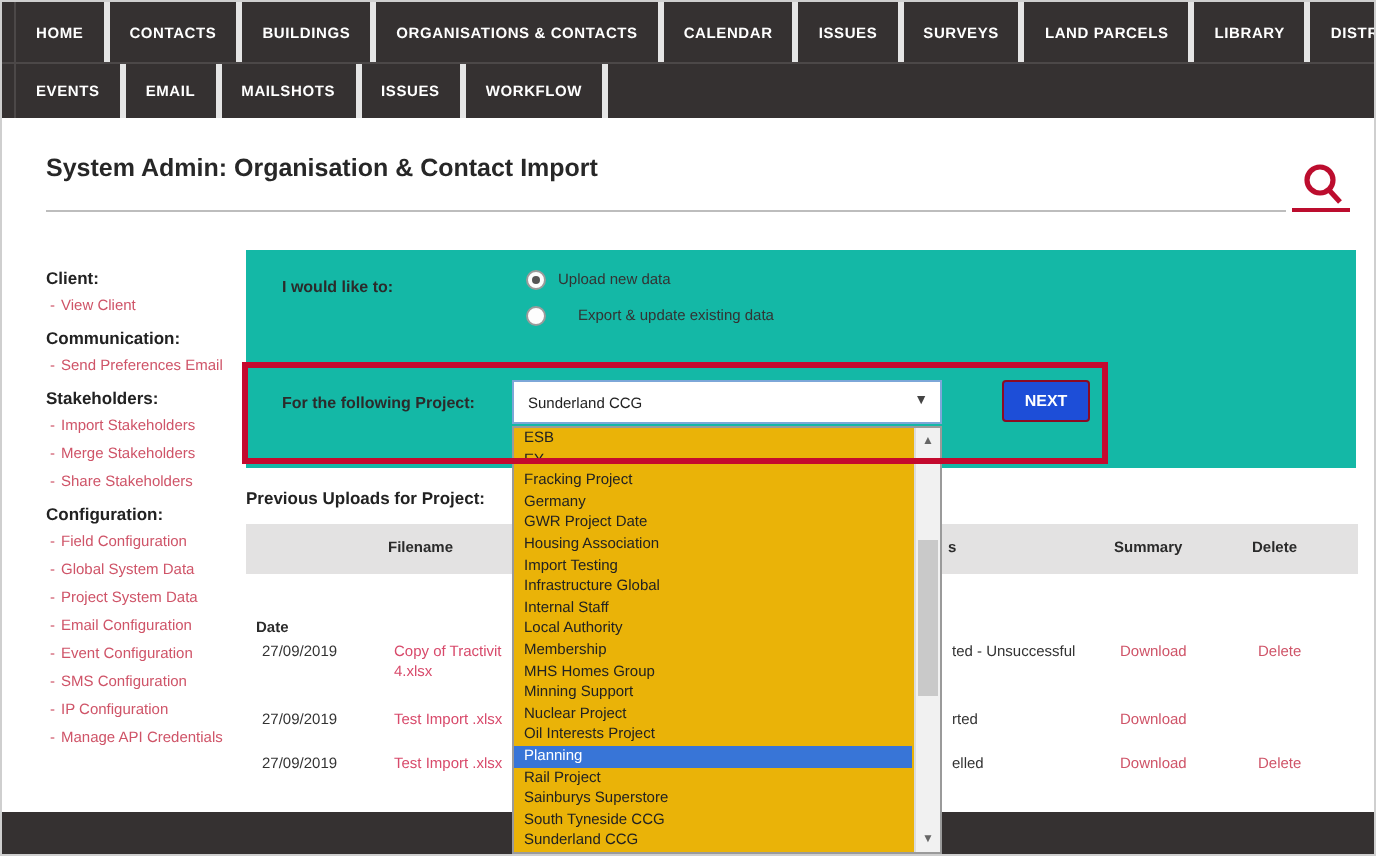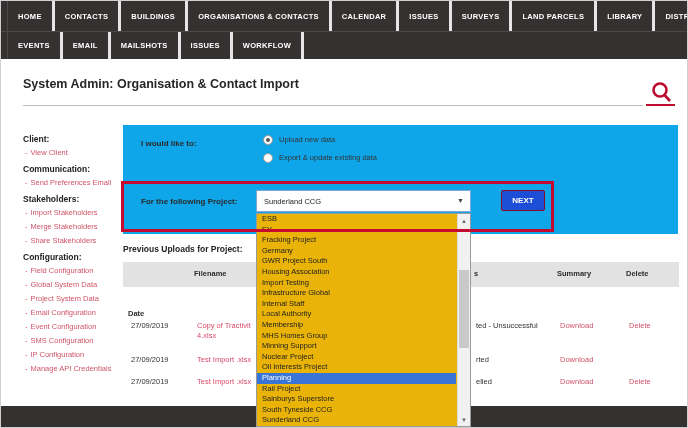--- a/index.html
+++ b/index.html
@@ -22,24 +22,24 @@
   .search-wrap { position:absolute; left:648px; top:79px; width:26px; height:27px; cursor:pointer; }
   .search-underline { position:absolute; left:645px; top:103px; width:29px; height:2px; background:#bc0d2e; }
 
   
   .sidebar { position:absolute; left:22px; top:126px; width:100px; z-index:2; }
   .sb-heading { font-size:8.5px; font-weight:bold; color:#222; margin:7px 0 4px 0; }
   .sb-link { font-size:7.5px; color:#cf5468; margin:0 0 5px 2px; cursor:pointer; white-space:nowrap; }
   .sb-link .dash { color:#cf5468; margin-right:3px; }
 
   
-  .panel { position:absolute; left:122px; top:124px; width:555px; height:109px; background:#0ea5e9; z-index:1; }
+  .panel { position:absolute; left:122px; top:124px; width:555px; height:109px; background:#14b8a6; z-index:1; }
   .intent-label { position:absolute; left:18px; top:14px; font-size:8px; font-weight:bold; color:#2b2b2b; }
   .radio-row { position:absolute; left:140px; display:flex; align-items:flex-start; cursor:pointer; }
-  .radio-row.r1 { top:10px; } .radio-row.r2 { top:28px; }
+  .radio-row.r1 { top:10px; } .radio-row.r2 { top:28px;gap:10px; }
   .radio { width:10px; height:10px; border-radius:50%; background:#fdfdfd; border:1px solid #9b9b9b;
            margin-right:6px; position:relative; }
   .radio.sel::after { content:""; position:absolute; left:2px; top:2px; width:4px; height:4px;
                       border-radius:50%; background:#555; }
   .radio-label { font-size:7.5px; color:#333; }
   .project-label { position:absolute; left:18px; top:72px; font-size:8px; font-weight:bold; color:#2b2b2b; }
 
   
   .select-box { position:absolute; left:255px; top:189px; width:215px; height:22px; background:#fff;
                 border:1px solid #7da7d8; z-index:5; cursor:pointer; }
@@ -200,21 +200,21 @@
     </div>
 
   <div class="footer"></div>
 
   <div class="dropdown">
     <div id="opts">
         <div class="opt">ESB</div>
         <div class="opt">EY</div>
         <div class="opt">Fracking Project</div>
         <div class="opt">Germany</div>
-        <div class="opt">GWR Project South</div>
+        <div class="opt">GWR Project Date</div>
         <div class="opt">Housing Association</div>
         <div class="opt">Import Testing</div>
         <div class="opt">Infrastructure Global</div>
         <div class="opt">Internal Staff</div>
         <div class="opt">Local Authority</div>
         <div class="opt">Membership</div>
         <div class="opt">MHS Homes Group</div>
         <div class="opt">Minning Support</div>
         <div class="opt">Nuclear Project</div>
         <div class="opt">Oil Interests Project</div>

